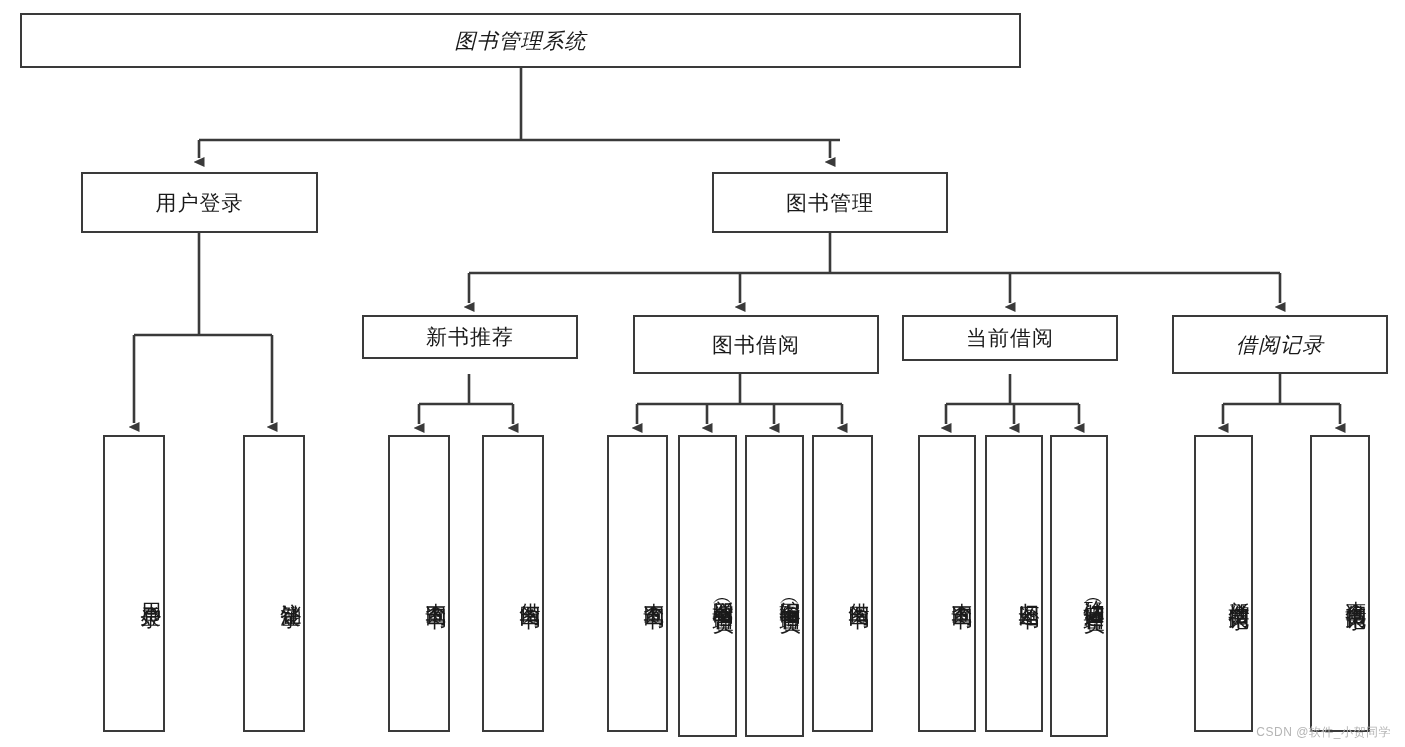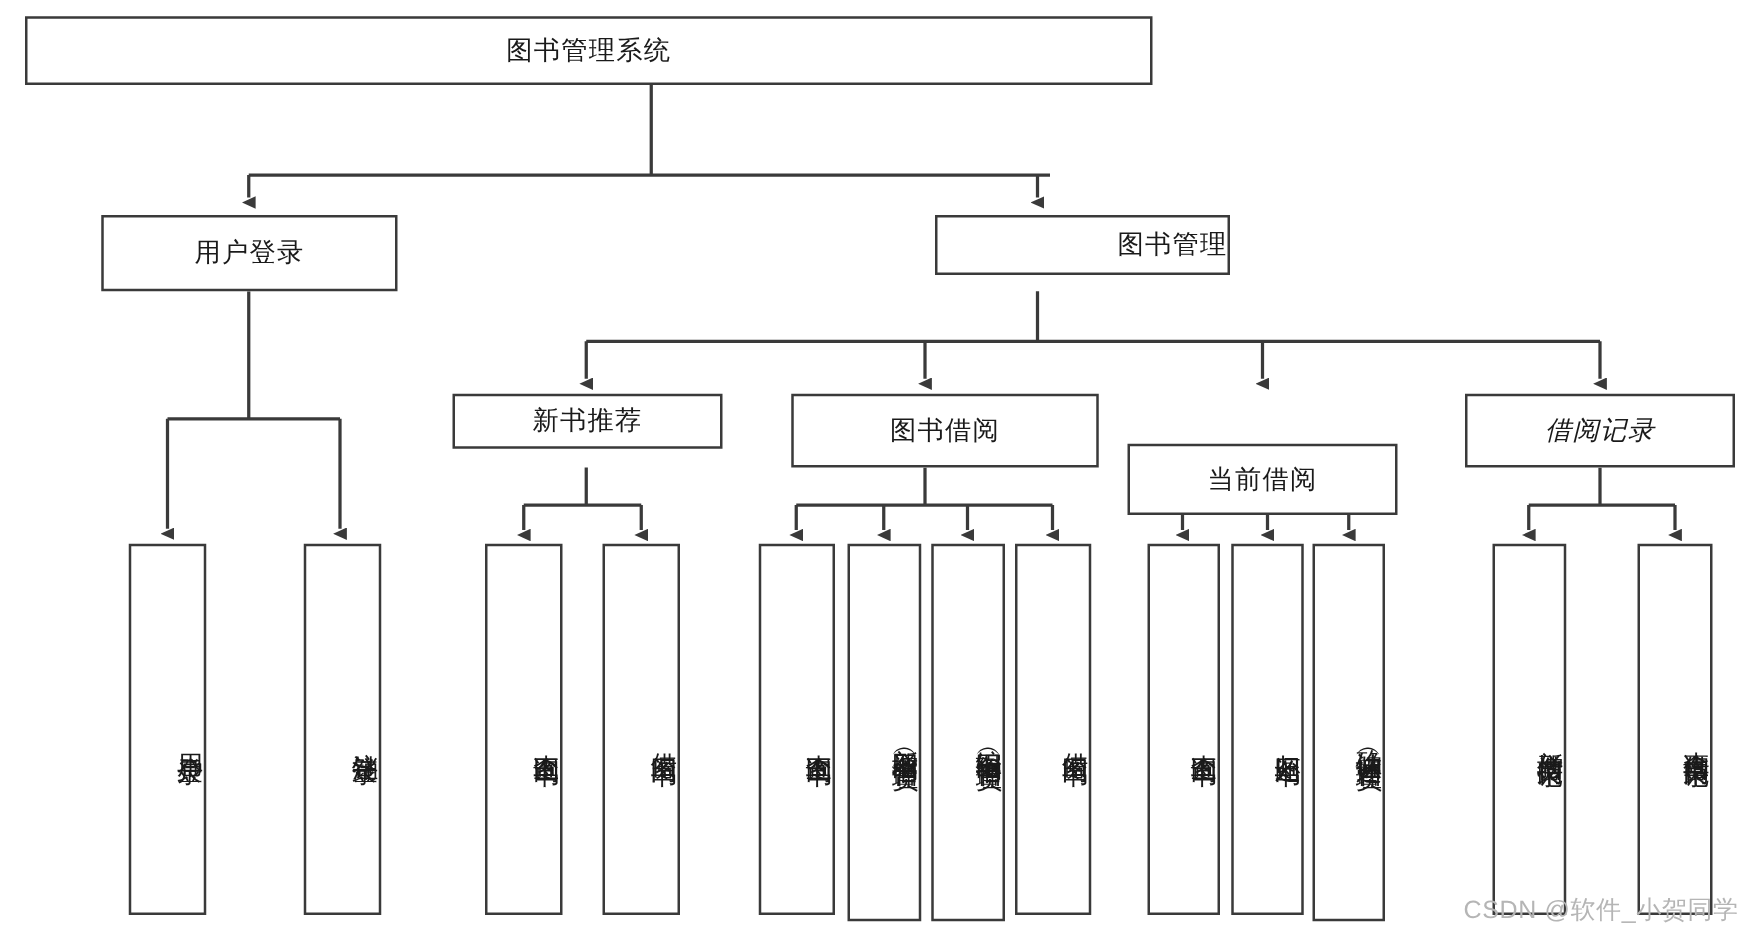--- a/index.html
+++ b/index.html
@@ -51,21 +51,21 @@
     justify-content: center;
     white-space: normal;
   }
   .node-label {
     display: block;
   }
   .watermark {
     position: absolute;
     right: 14px;
     bottom: 6px;
-    font-size: 20px;
+    font-size: 12px;
     color: #b5b5b5;
     letter-spacing: 0.5px;
     z-index: 5;
     white-space: nowrap;
   }
 </style>
 </head>
 <body>
 
 <div id="canvas">
@@ -113,38 +113,38 @@
       <path d="M1014,404 L1014,424" marker-end="url(#arrow)"></path>
       <path d="M1079,404 L1079,424" marker-end="url(#arrow)"></path>
 
       <path d="M1280,374 L1280,404"></path>
       <path d="M1223,404 L1340,404"></path>
       <path d="M1223,404 L1223,424" marker-end="url(#arrow)"></path>
       <path d="M1340,404 L1340,424" marker-end="url(#arrow)"></path>
     </g>
   </svg>
 
-  <div class="node horiz" style="left:20px; top:13px; width:902px; height:55px;">
+  <div class="node horiz" style="left:20px; top:13px; width:1001px; height:55px;font-style:italic;">
     <span class="node-label">图书管理系统</span>
   </div>
 
   <div class="node horiz" style="left:81px; top:172px; width:237px; height:61px;">
     <span class="node-label">用户登录</span>
   </div>
-  <div class="node horiz" style="left:748px; top:172px; width:236px; height:48px;justify-content:flex-end;">
+  <div class="node horiz" style="left:712px; top:172px; width:236px; height:61px;">
     <span class="node-label">图书管理</span>
   </div>
 
   <div class="node horiz" style="left:362px; top:315px; width:216px; height:44px;">
     <span class="node-label">新书推荐</span>
   </div>
   <div class="node horiz" style="left:633px; top:315px; width:246px; height:59px;">
     <span class="node-label">图书借阅</span>
   </div>
-  <div class="node horiz" style="left:902px; top:315px; width:216px; height:57px;margin-top:40px;">
+  <div class="node horiz" style="left:902px; top:315px; width:216px; height:46px;">
     <span class="node-label">当前借阅</span>
   </div>
   <div class="node horiz" style="left:1172px; top:315px; width:216px; height:59px;font-style:italic;">
     <span class="node-label">借阅记录</span>
   </div>
 
   <div class="node vert" style="left:103px; top:435px; width:62px; height:297px;">
     <span class="node-label">用户登录</span>
   </div>
   <div class="node vert" style="left:243px; top:435px; width:62px; height:297px;">

